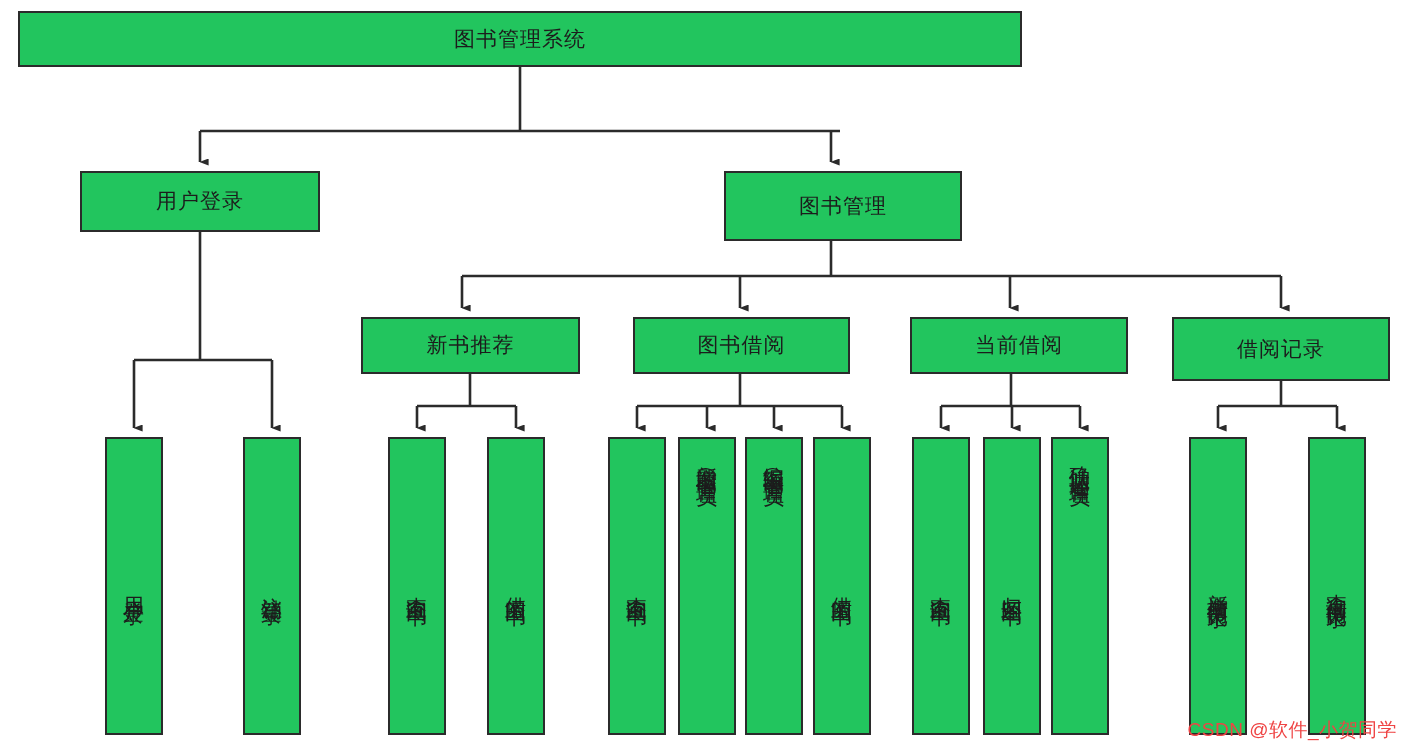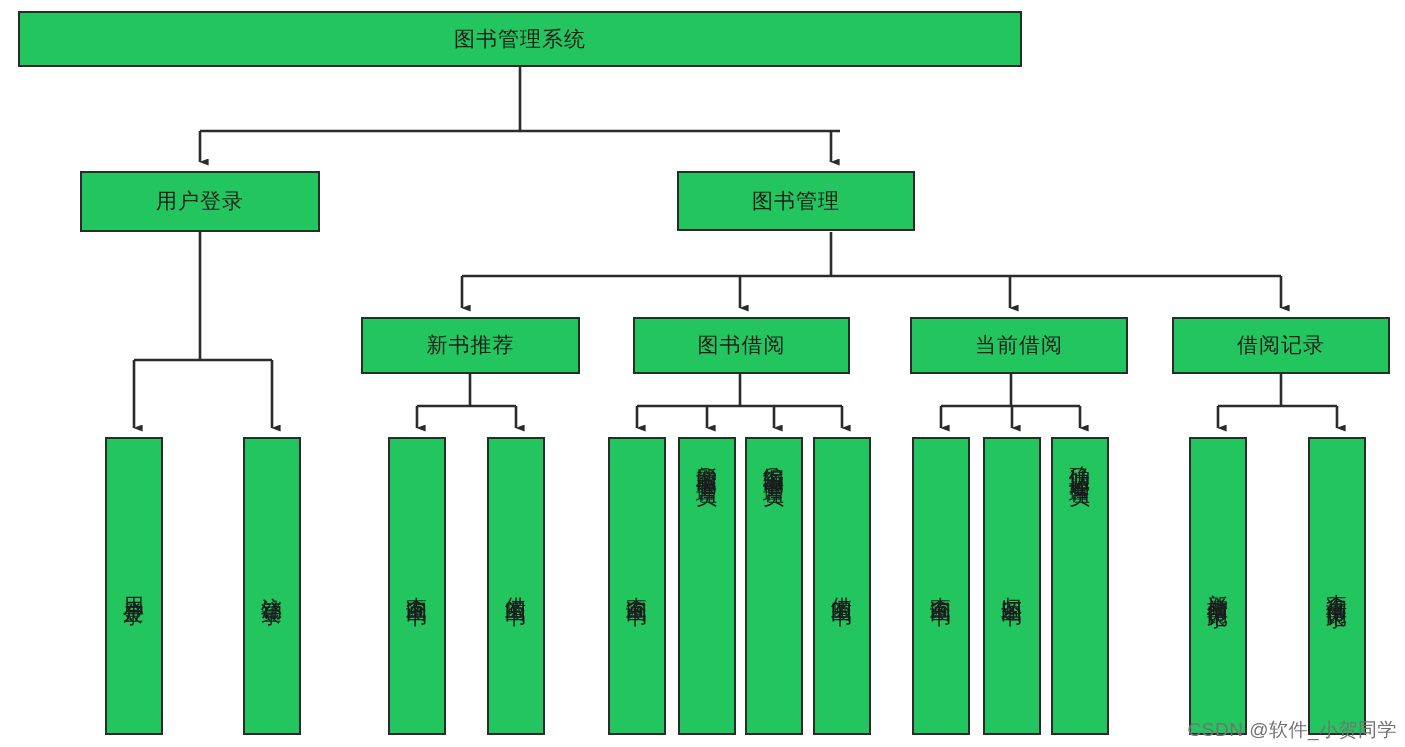--- a/index.html
+++ b/index.html
@@ -60,21 +60,21 @@
     top: 0;
     width: 1405px;
     height: 747px;
     pointer-events: none;
   }
   .watermark {
     position: absolute;
     right: 8px;
     bottom: 4px;
     font-size: 19px;
-    color: #737373;
+    color: #ef4444;
     white-space: nowrap;
     letter-spacing: 0.5px;
   }
 </style>
 </head>
 <body>
 
 <div id="diagram-root">
 
   <svg class="connectors" viewBox="0 0 1405 747" xmlns="http://www.w3.org/2000/svg">
@@ -127,34 +127,34 @@
     </g>
   </svg>
 
   <div class="node" style="left:18px; top:11px; width:1004px; height:56px;">
     <span class="node-label">图书管理系统</span>
   </div>
 
   <div class="node" style="left:80px; top:171px; width:240px; height:61px;">
     <span class="node-label">用户登录</span>
   </div>
-  <div class="node" style="left:677px; top:171px; width:238px; height:60px;">
+  <div class="node" style="left:724px; top:171px; width:238px; height:70px;">
     <span class="node-label">图书管理</span>
   </div>
 
   <div class="node" style="left:361px; top:317px; width:219px; height:57px;">
     <span class="node-label">新书推荐</span>
   </div>
   <div class="node" style="left:633px; top:317px; width:217px; height:57px;">
     <span class="node-label">图书借阅</span>
   </div>
   <div class="node" style="left:902px; top:317px; width:218px; height:57px;margin-left:8px;">
     <span class="node-label">当前借阅</span>
   </div>
-  <div class="node" style="left:1172px; top:317px; width:218px; height:57px;text-align:right;">
+  <div class="node" style="left:1172px; top:317px; width:218px; height:64px;text-align:right;">
     <span class="node-label">借阅记录</span>
   </div>
 
   <div class="node node-leaf center-v" style="left:105px; top:437px; width:58px; height:298px;">
     <span class="node-label">用户登录</span>
   </div>
   <div class="node node-leaf center-v" style="left:243px; top:437px; width:58px; height:298px;">
     <span class="node-label">注销登录</span>
   </div>
 

